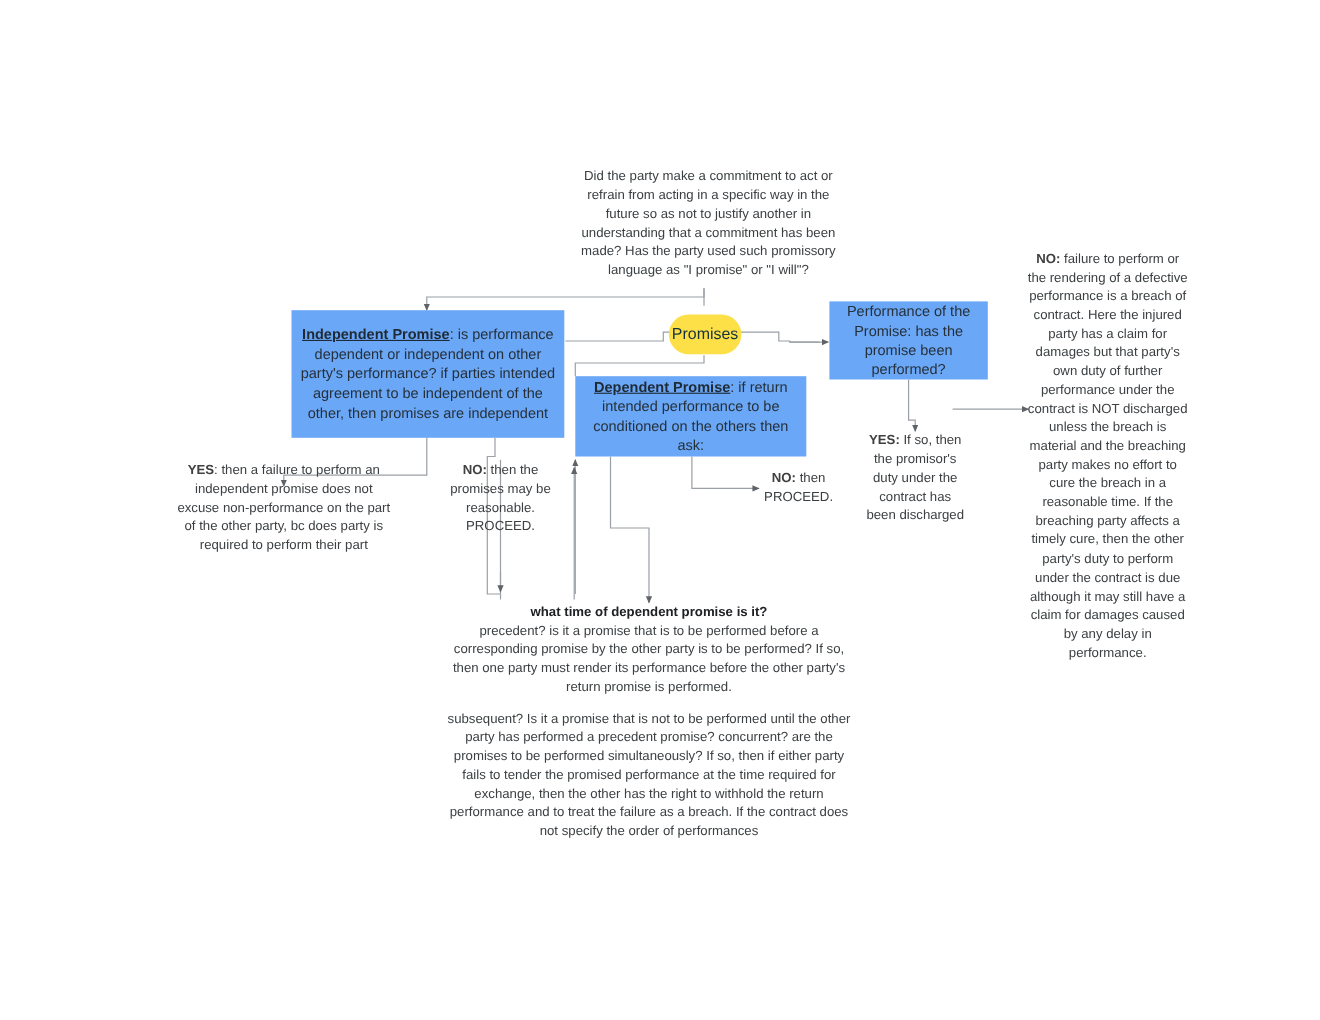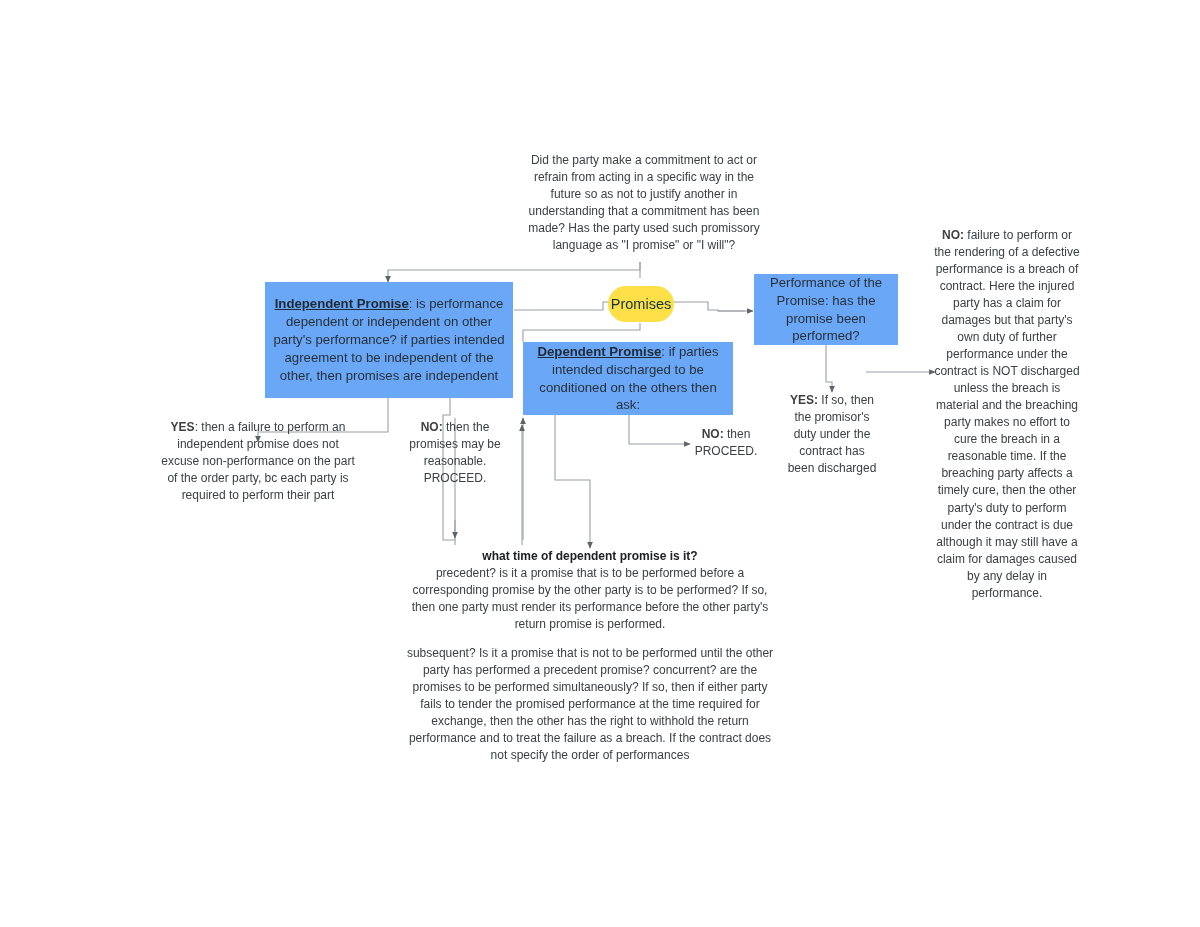--- a/index.html
+++ b/index.html
@@ -103,30 +103,30 @@
   </div>
 
   <div class="node box" style="left:265px;top:282px;width:248px;height:116px;">
     <div>
       <b>Independent Promise</b><span>: is performance dependent or independent on other party's performance? if parties intended agreement to be independent of the other, then promises are independent</span>
     </div>
   </div>
 
   <div class="node box" style="left:523px;top:342px;width:210px;height:73px;">
     <div>
-      <b>Dependent Promise</b><span>: if parties intended discharged to be conditioned on the others then ask:</span>
+      <b>Dependent Promise</b><span>: if return intended performance to be conditioned on the others then ask:</span>
     </div>
   </div>
 
   <div class="node box" style="left:754px;top:274px;width:144px;height:71px;">
     <div>Performance of the Promise: has the promise been performed?</div>
   </div>
 
   <div class="note" style="left:157px;top:419px;width:202px;">
-    <b>YES</b><span>: then a failure to perform an independent promise does not excuse non-performance on the part of the order party, bc each party is required to perform their part</span>
+    <b>YES</b><span>: then a failure to perform an independent promise does not excuse non-performance on the part of the other party, bc does party is required to perform their part</span>
   </div>
 
   <div class="note" style="left:397px;top:419px;width:116px;">
     <b>NO:</b><span> then the promises may be reasonable. PROCEED.</span>
   </div>
 
   <div class="note" style="left:676px;top:426px;width:100px;">
     <b>NO:</b><span> then PROCEED.</span>
   </div>
 

